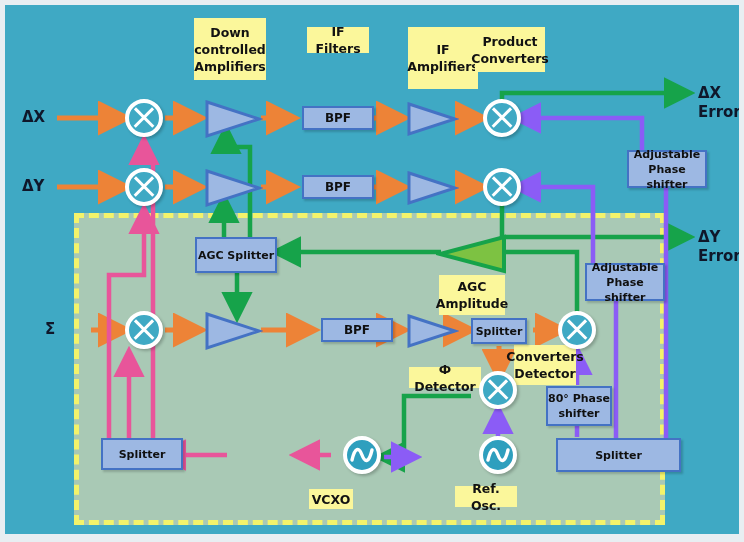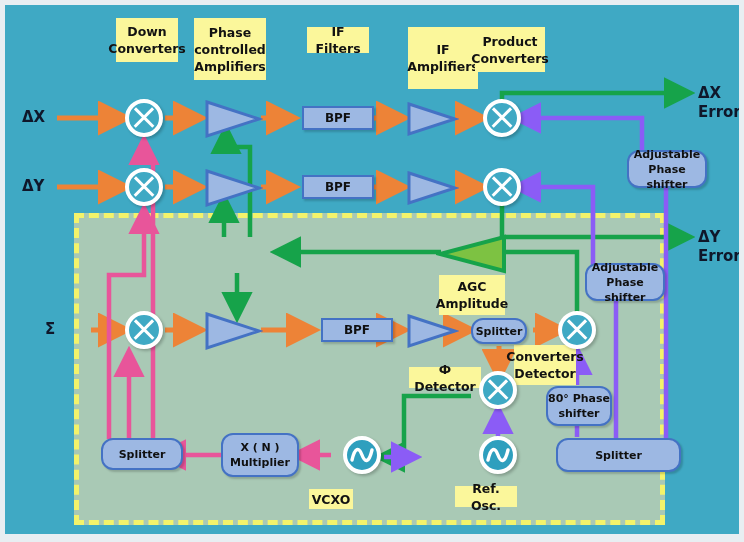--- a/index.html
+++ b/index.html
@@ -57,21 +57,21 @@
     font-size:12px;
     line-height:16px;
     text-align:center;
     display:flex;
     align-items:center;
     justify-content:center;
     box-sizing:border-box;
     white-space:pre-line;
     box-shadow:2px 2px 2px rgba(0,0,0,0.18);
   }
-  .bbox.sm{font-size:11px;line-height:15px;border-radius:12px;}
+  .bbox.sm{font-size:11px;line-height:15px;}
 
   
   .mixer{
     position:absolute;
     width:38px;height:38px;
     border-radius:50%;
     background:#3FA9C4;
     border:4px solid #ffffff;
     box-sizing:border-box;
     box-shadow:2px 2px 3px rgba(0,0,0,0.22);
@@ -199,23 +199,21 @@
         <path d="M611,434 L611,293" stroke="#8B5CF6" stroke-width="4.5"></path>
 
         <path d="M588,268 L588,182 L511,182" stroke="#8B5CF6" stroke-width="4.5" marker-end="url(#ah-purple)"></path>
 
         <path d="M661,434 L661,180" stroke="#8B5CF6" stroke-width="4.5"></path>
 
         <path d="M637,155 L637,113 L511,113" stroke="#8B5CF6" stroke-width="4.5" marker-end="url(#ah-purple)"></path>
       </g>
     </svg>
 
-    <div class="ylabel" style="left:111px;top:13px;width:62px;height:44px;">Down
-Converters</div>
-    <div class="ylabel" style="left:189px;top:13px;width:72px;height:62px;">Phase
+    <div class="ylabel" style="left:189px;top:13px;width:72px;height:62px;">Down
 controlled
 Amplifiers</div>
     <div class="ylabel" style="left:302px;top:22px;width:62px;height:26px;">IF Filters</div>
     <div class="ylabel" style="left:403px;top:22px;width:70px;height:62px;">IF
 Amplifiers</div>
     <div class="ylabel" style="left:470px;top:22px;width:70px;height:45px;">Product
 Converters</div>
 
     <div class="ylabel" style="left:434px;top:270px;width:66px;height:40px;">AGC
 Amplitude</div>
@@ -309,29 +307,28 @@
     <div class="amp" style="left:431px;top:228px;">
       <svg width="72" height="42" viewBox="0 0 72 42">
         <path d="M68,4 L68,38 L4,21 z" fill="#7DC242" stroke="#16A34A" stroke-width="4"></path>
       </svg>
     </div>
 
     <div class="bbox" style="left:297px;top:101px;width:72px;height:24px;">BPF</div>
     <div class="bbox" style="left:297px;top:170px;width:72px;height:24px;">BPF</div>
     <div class="bbox" style="left:316px;top:313px;width:72px;height:24px;">BPF</div>
 
+    <div class="bbox sm" style="left:190px;top:232px;width:82px;height:36px;">AGC Splitter</div>
 
     <div class="bbox sm" style="left:466px;top:313px;width:56px;height:26px;">Splitter</div>
 
     <div class="bbox sm" style="left:96px;top:433px;width:82px;height:32px;">Splitter</div>
 
     <div class="bbox sm" style="left:551px;top:433px;width:125px;height:34px;">Splitter</div>
 
-    <div class="bbox sm" style="left:216px;top:428px;width:78px;height:44px;">X ( N )
-Multiplier</div>
 
     <div class="bbox sm" style="left:622px;top:145px;width:80px;height:38px;">Adjustable
 Phase shifter</div>
     <div class="bbox sm" style="left:580px;top:258px;width:80px;height:38px;">Adjustable
 Phase shifter</div>
     <div class="bbox sm" style="left:541px;top:381px;width:66px;height:40px;">80° Phase
 shifter</div>
 
   </div>
 </div>

